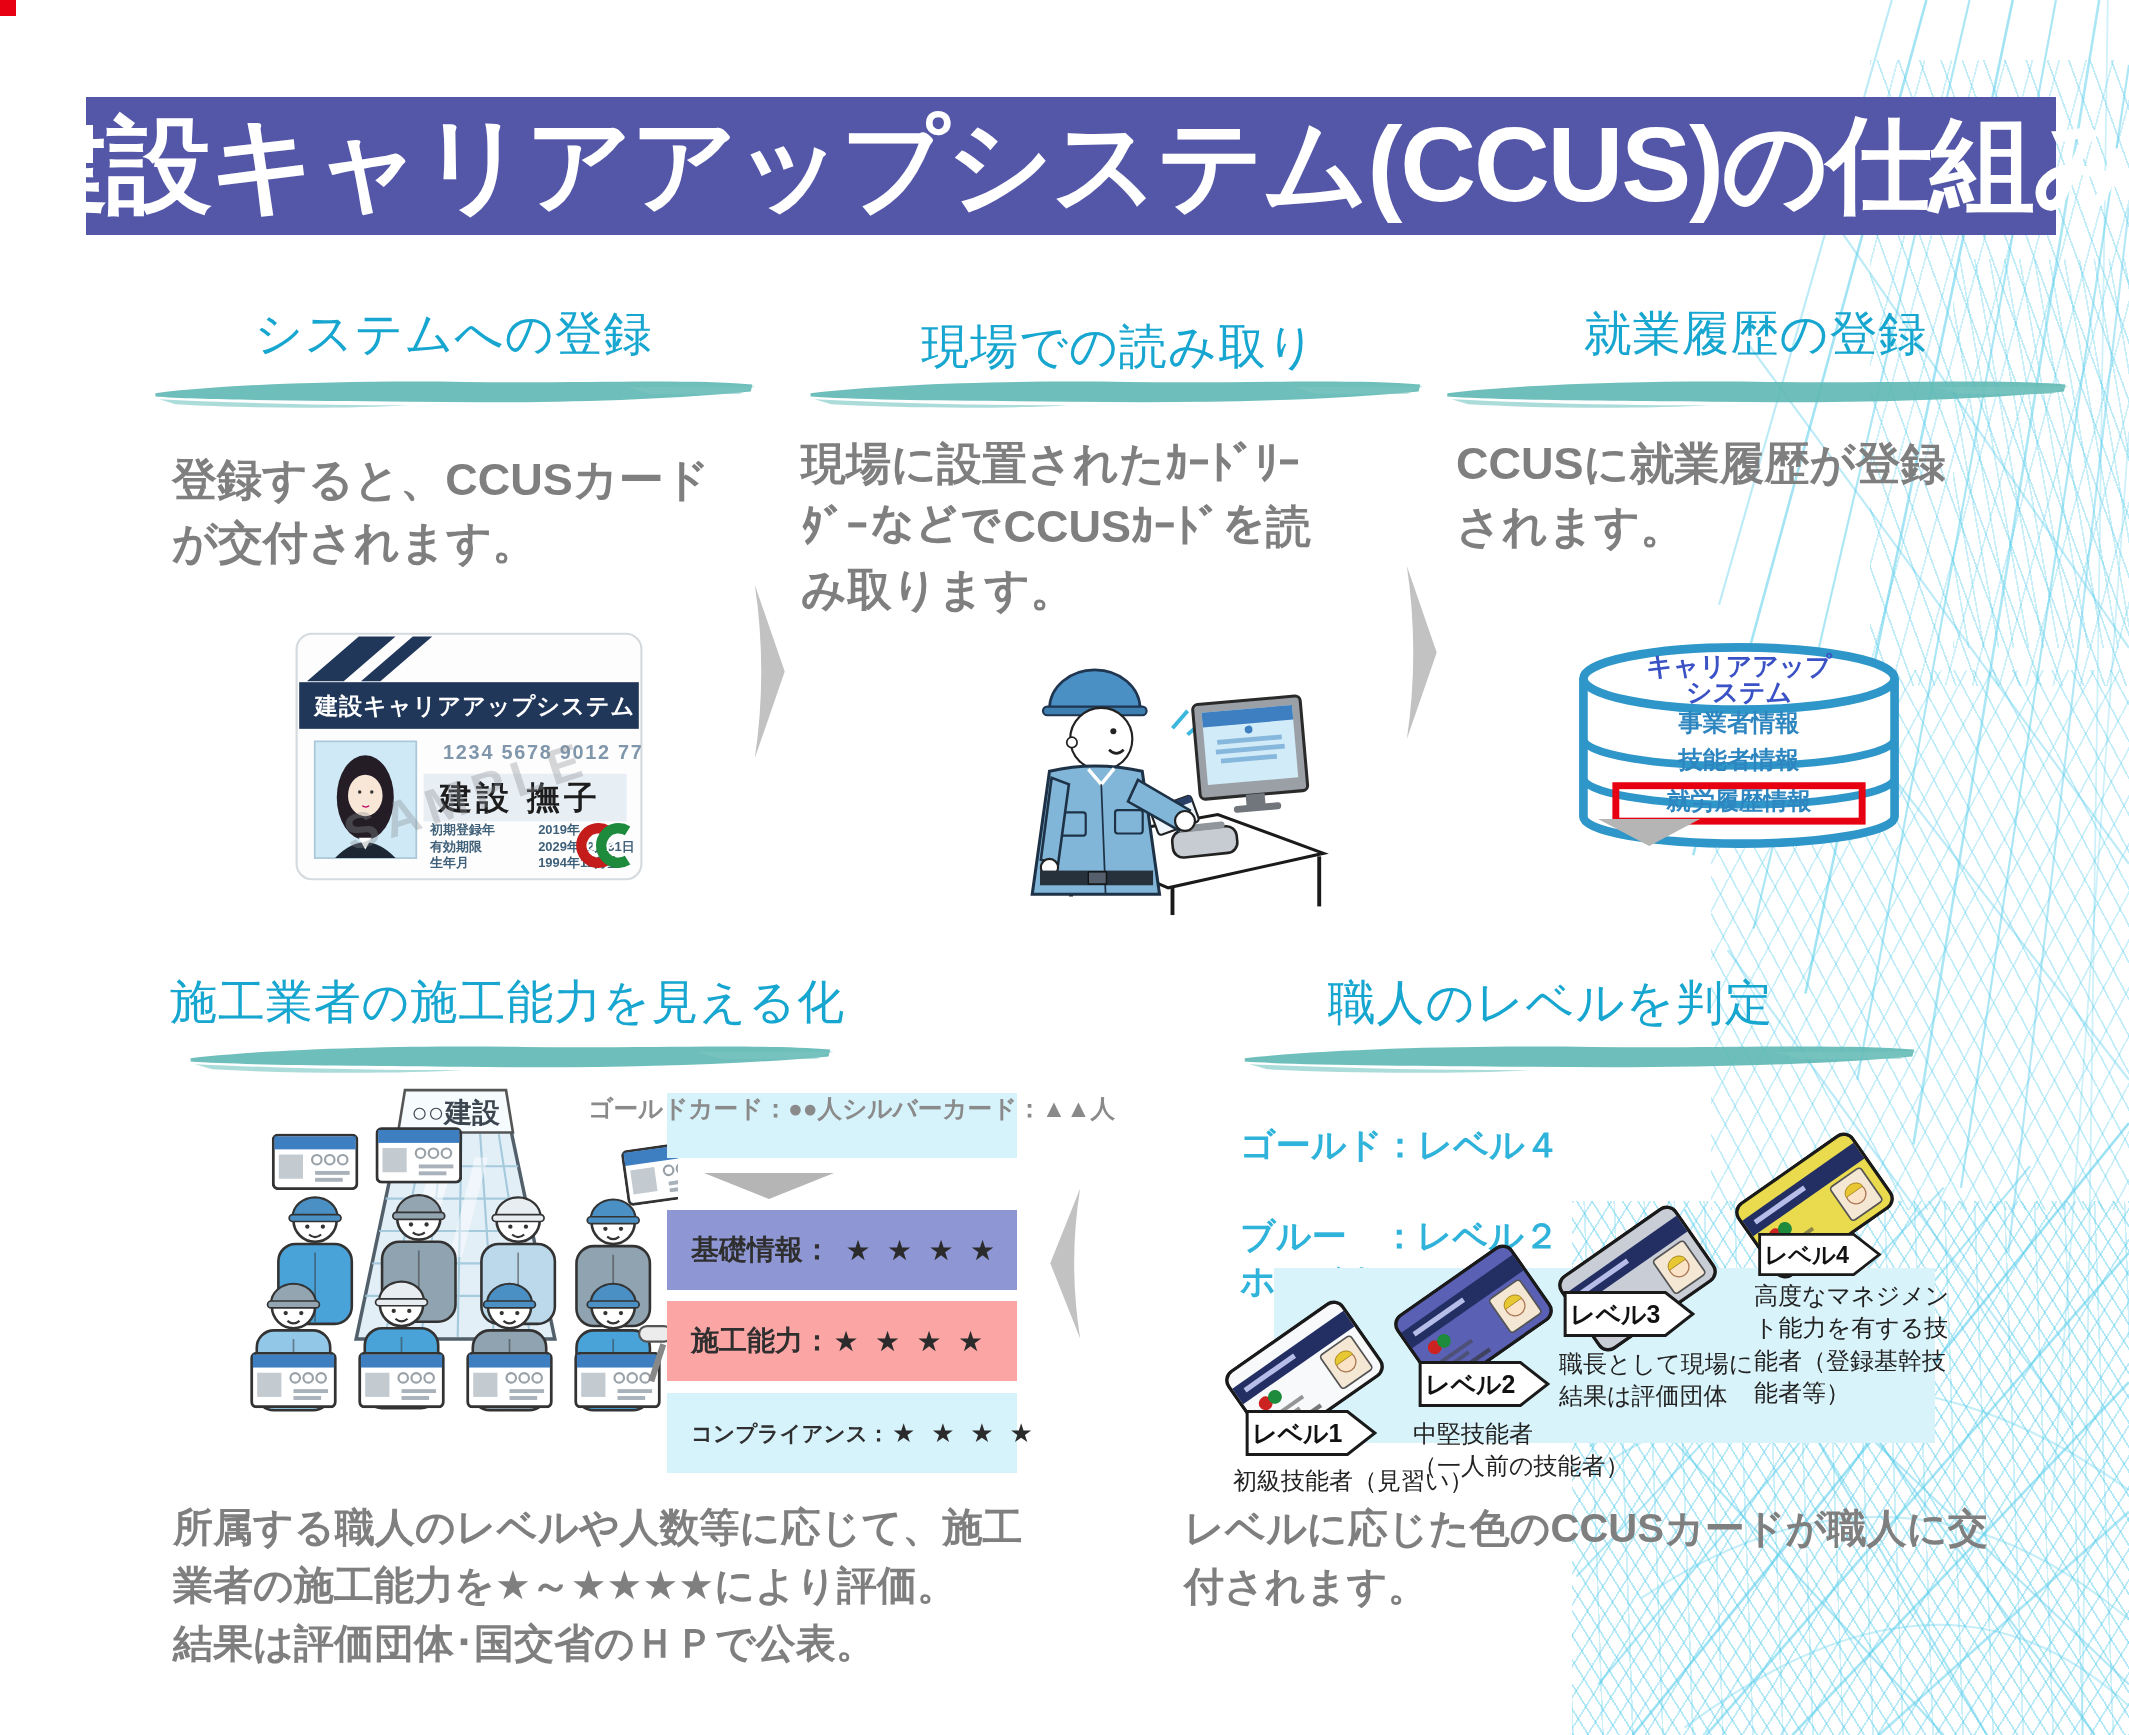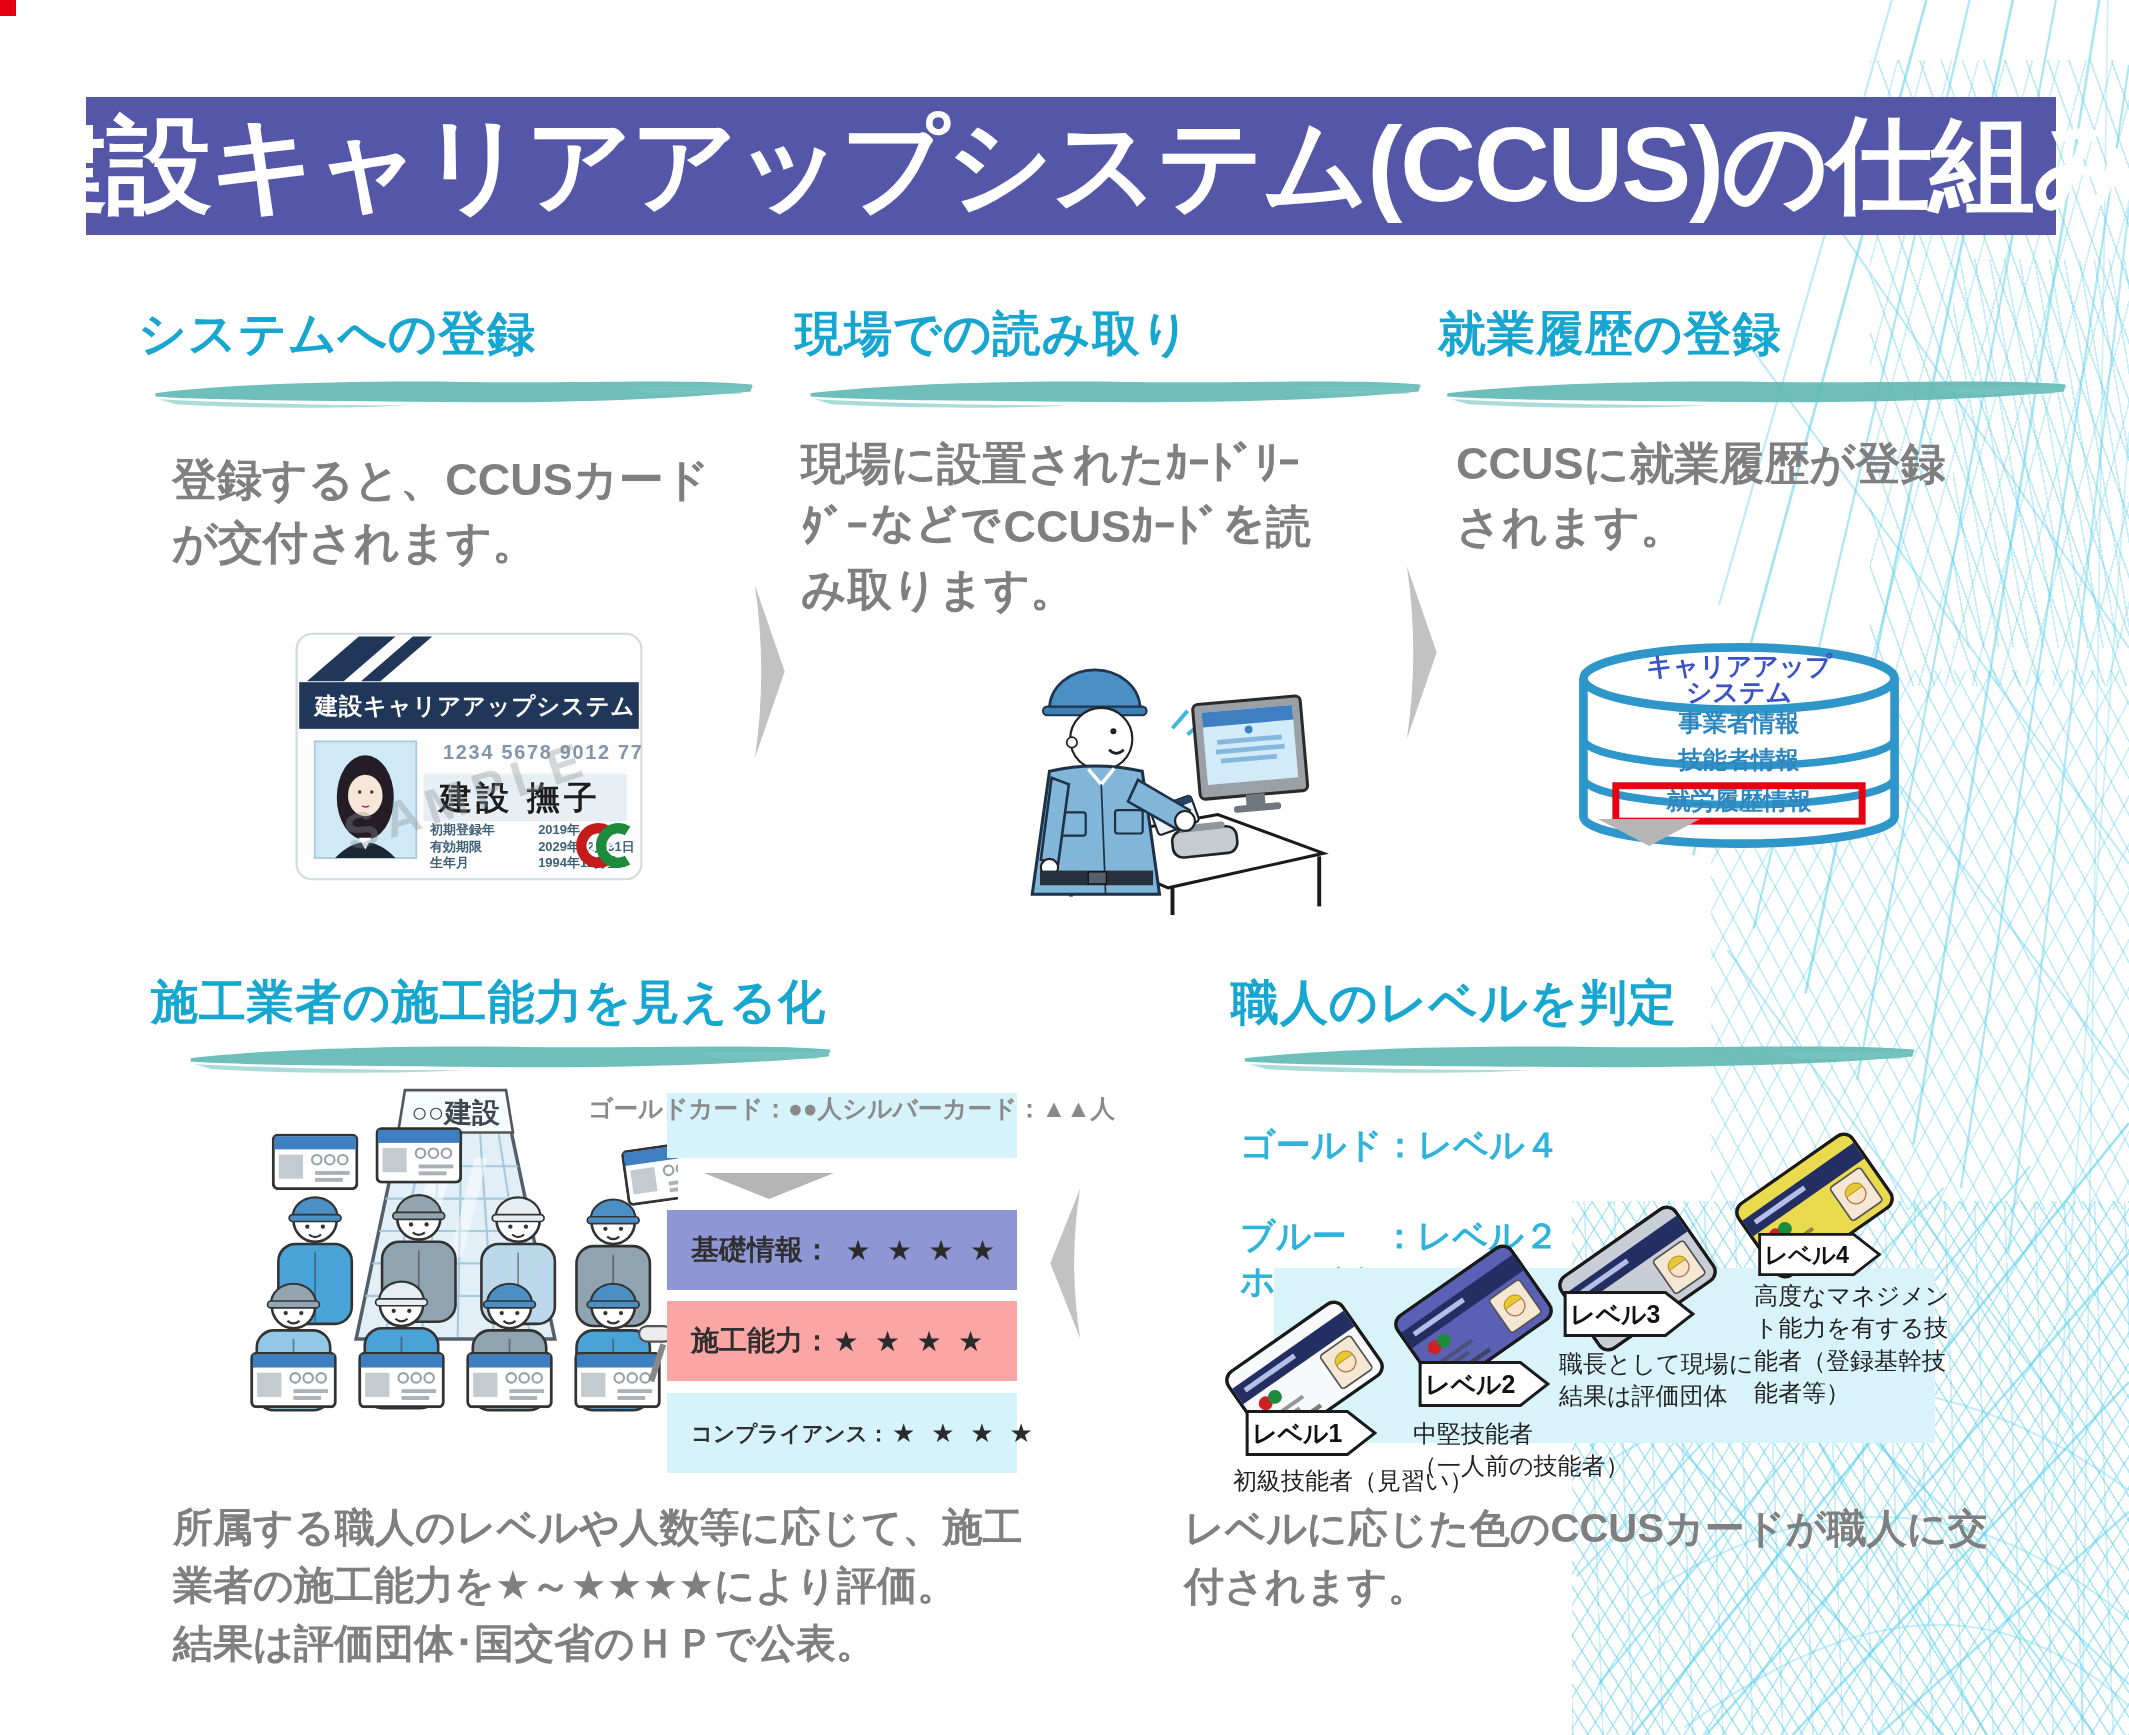--- a/index.html
+++ b/index.html
@@ -22,21 +22,21 @@
   .hx4{left:1953px;top:259px;width:177px;height:389px;
     background:repeating-linear-gradient(80deg,rgba(88,205,235,.32) 0 1.7px,transparent 1.7px 14.7px);}
   .bg-lines{left:0;top:0;z-index:0;}
   
   .red-mark{left:0;top:0;width:16.4px;height:16.4px;background:#e60012;z-index:2;}
   
   .banner{left:86px;top:97px;width:1970px;height:138px;background:#5457a8;z-index:1;
           display:flex;align-items:center;justify-content:center;}
   .banner h1{margin:0;font-size:105px;font-weight:bold;color:#ffffff;letter-spacing:-2.2px;white-space:nowrap;}
   
-  .sec-title{font-size:48px;font-weight:bold;color:#17a6cf;letter-spacing:0.9px;white-space:nowrap;z-index:1;}
+  .sec-title{font-size:48px;font-weight:normal;color:#17a6cf;text-align:center;letter-spacing:0.9px;white-space:nowrap;z-index:1;}
   .brush{z-index:1;}
   .body-text{font-size:45px;font-weight:bold;color:#7f7f7f;line-height:1.40;white-space:pre-line;z-index:1;}
   .caption{font-size:40px;font-weight:bold;color:#7f7f7f;line-height:1.45;white-space:pre-line;z-index:1;}
   
   .panelA{left:667px;top:1093px;width:350px;height:65px;background:#d6f2fb;z-index:1;
           display:flex;flex-direction:row;justify-content:center;padding-left:19.4px;box-sizing:border-box;}
   .panelA div{font-size:24.6px;font-weight:bold;color:#8a8a8a;line-height:1.32;white-space:pre;}
   .rate{left:667px;width:350px;height:80px;z-index:1;display:flex;align-items:center;padding-left:24px;box-sizing:border-box;}
   .rate .lbl{font-size:28px;font-weight:bold;color:#2f2f2f;white-space:pre;}
   .rate .stars{font-size:28px;font-weight:bold;color:#2b2b2b;letter-spacing:4.3px;margin-left:2.6px;white-space:pre;}
@@ -145,21 +145,21 @@
     <h1>建設キャリアアップシステム(CCUS)の仕組み</h1>
   </header>
 
   <h2 class="abs sec-title" style="left:138px;top:302px;width:631px;margin:0">システムへの登録</h2>
   <svg class="abs brush" style="left:151px;top:375px" width="605" height="41" viewBox="0 0 1400 95">
       <use href="#brushsym" width="1400" height="95"></use>
     </svg>
   <p class="abs body-text" style="left:156px;top:432px;width:648px;margin:16px">登録すると、CCUSカード
 が交付されます。</p>
 
-  <h2 class="abs sec-title" style="left:795px;top:302px;width:622px;margin:0">現場での読み取り</h2>
+  <h2 class="abs sec-title" style="left:795px;top:302px;width:622px;margin:13px">現場での読み取り</h2>
   <svg class="abs brush" style="left:806px;top:375px" width="618" height="41" viewBox="0 0 1430 95">
       <use href="#brushsym" width="1430" height="95"></use>
     </svg>
   <p class="abs body-text" style="left:801px;top:432px;width:639px;margin:0">現場に設置されたｶｰﾄﾞﾘｰ
 ﾀﾞｰなどでCCUSｶｰﾄﾞを読
 み取ります。</p>
 
   <h2 class="abs sec-title" style="left:1438px;top:302px;width:635px;margin:0">就業履歴の登録</h2>
   <svg class="abs brush" style="left:1443px;top:375px" width="626" height="41" viewBox="0 0 1450 95">
       <use href="#brushsym" width="1450" height="95"></use>

